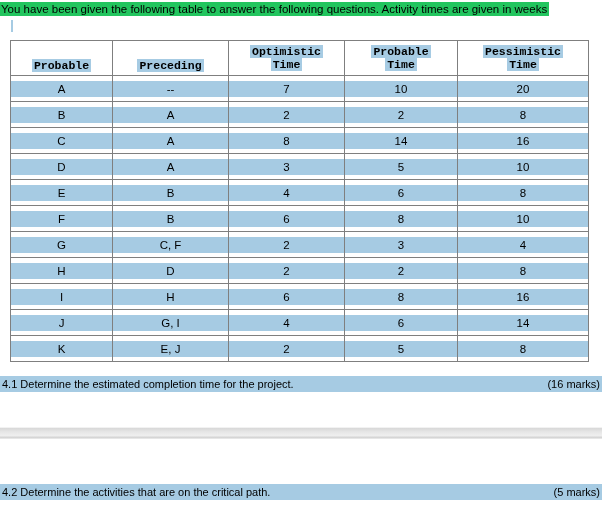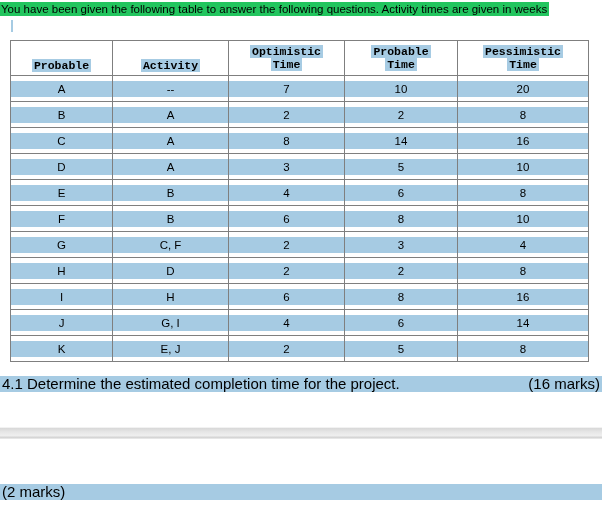--- a/index.html
+++ b/index.html
@@ -102,21 +102,21 @@
     width: 100%;
   }
 
   
   .question-row {
     position: absolute;
     left: 0px;
     width: 602px;
     height: 28px;
     line-height: 16px;
-    font-size: 15px;
+    font-size: 11px;
     text-align: center;
   }
   .question-row .qband {
     display: flex;
     justify-content: space-between;
     align-items: center;
     background: #a6cbe3;
     height: 16px;
     padding: 0 2px;
     box-sizing: border-box;
@@ -159,21 +159,21 @@
   </colgroup>
   <thead>
     <tr>
       <th>
         <div class="hdr-wrap hdr-low">
           <span class="cellhl">Probable</span>
         </div>
       </th>
       <th>
         <div class="hdr-wrap hdr-low">
-          <span class="cellhl">Activity</span>
+          <span class="cellhl">Preceding</span>
         </div>
       </th>
       <th>
         <div class="hdr-wrap">
           <span class="cellhl">Optimistic</span>
           <span class="cellhl">Time</span>
         </div>
       </th>
       <th>
         <div class="hdr-wrap">
@@ -384,15 +384,16 @@
   <div class="qband">
     <span>4.1 Determine the estimated completion time for the project.</span>
     <span>(16 marks)</span>
   </div>
 </div>
 
 <div id="page-break-band"></div>
 
 <div class="question-row" id="question-4-2">
   <div class="qband">
-    <span>(2 marks)</span>
+    <span>4.2 Determine the activities that are on the critical path.</span>
+    <span>(5 marks)</span>
   </div>
 </div>
 
 </body></html>

